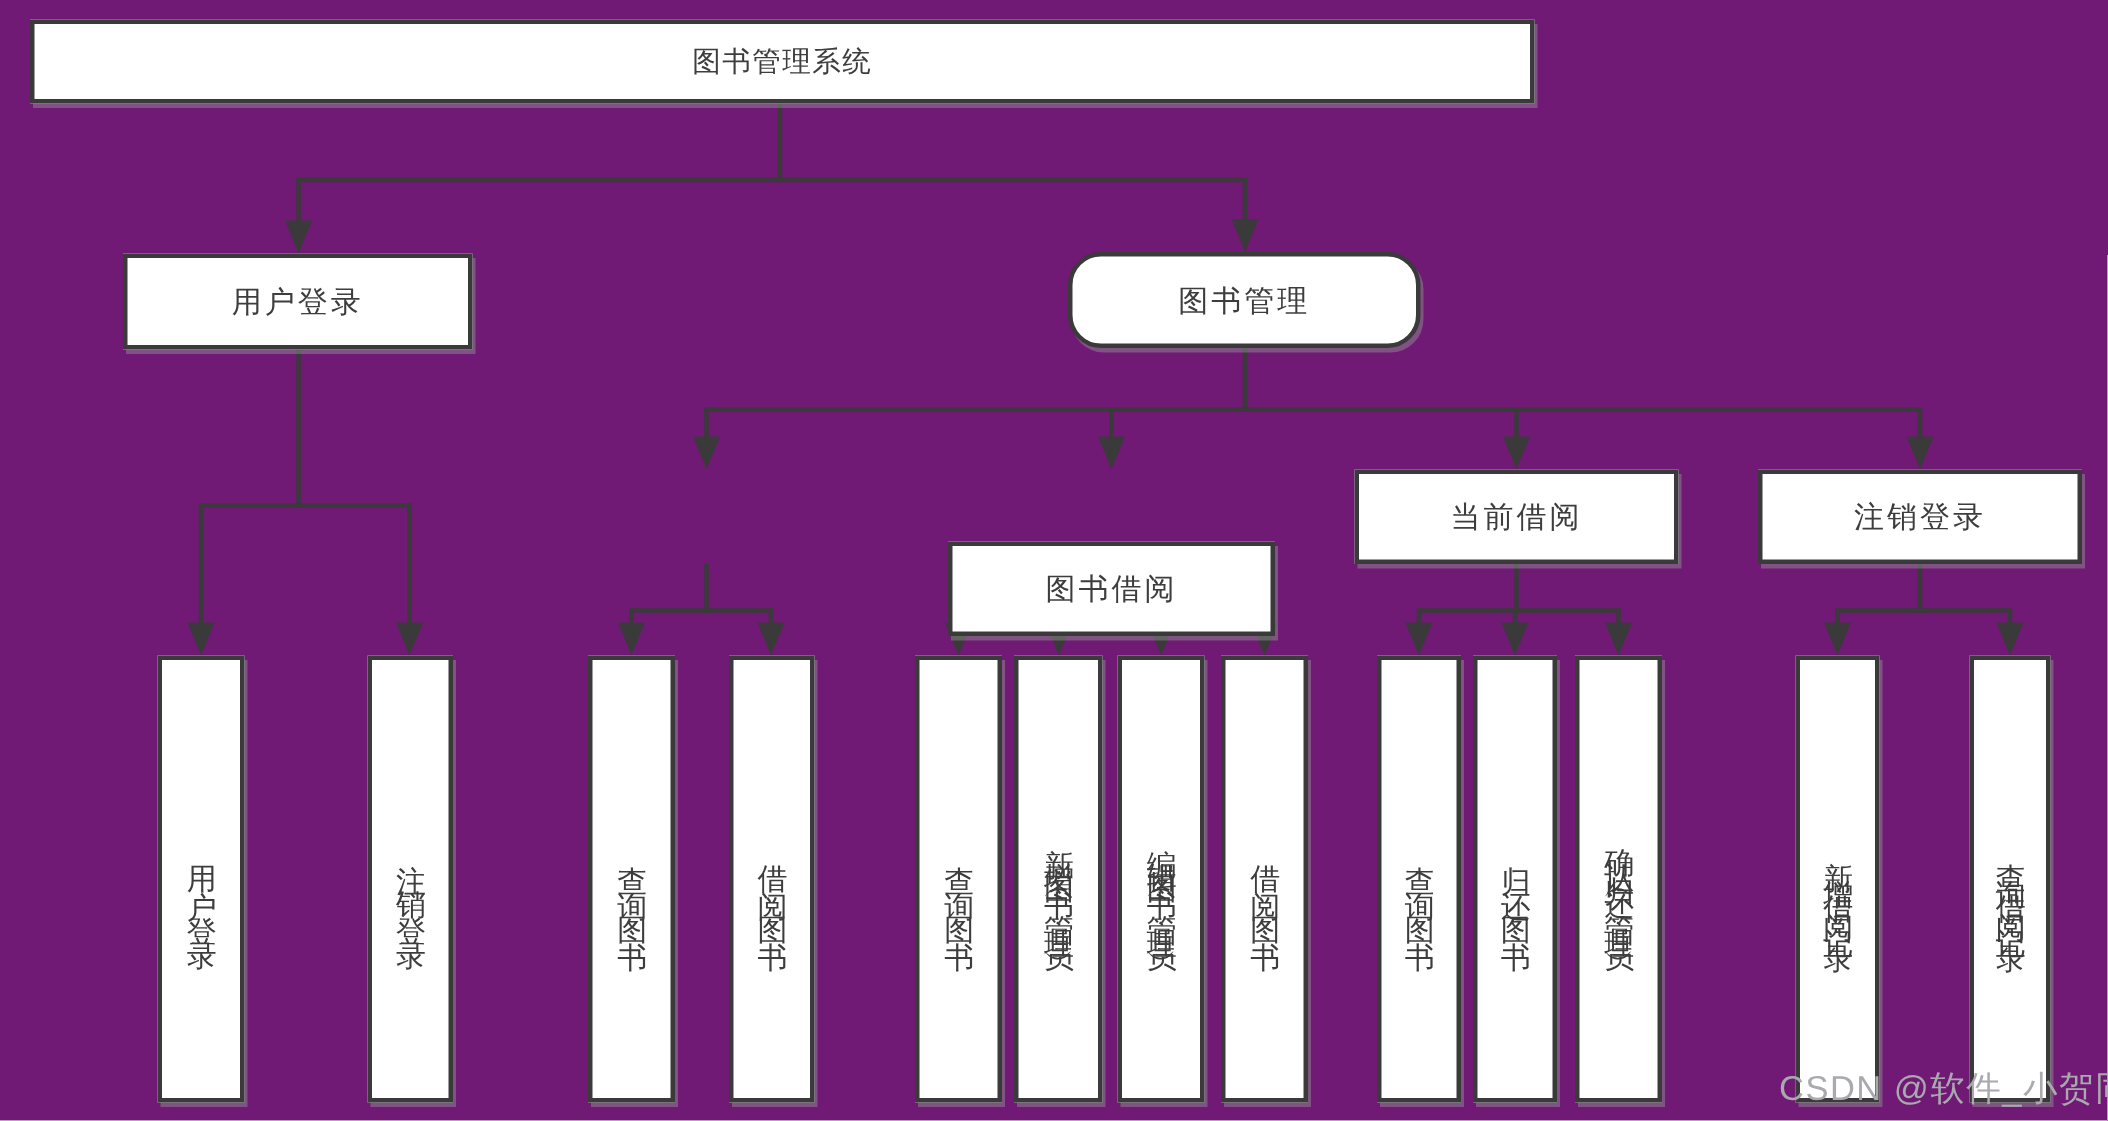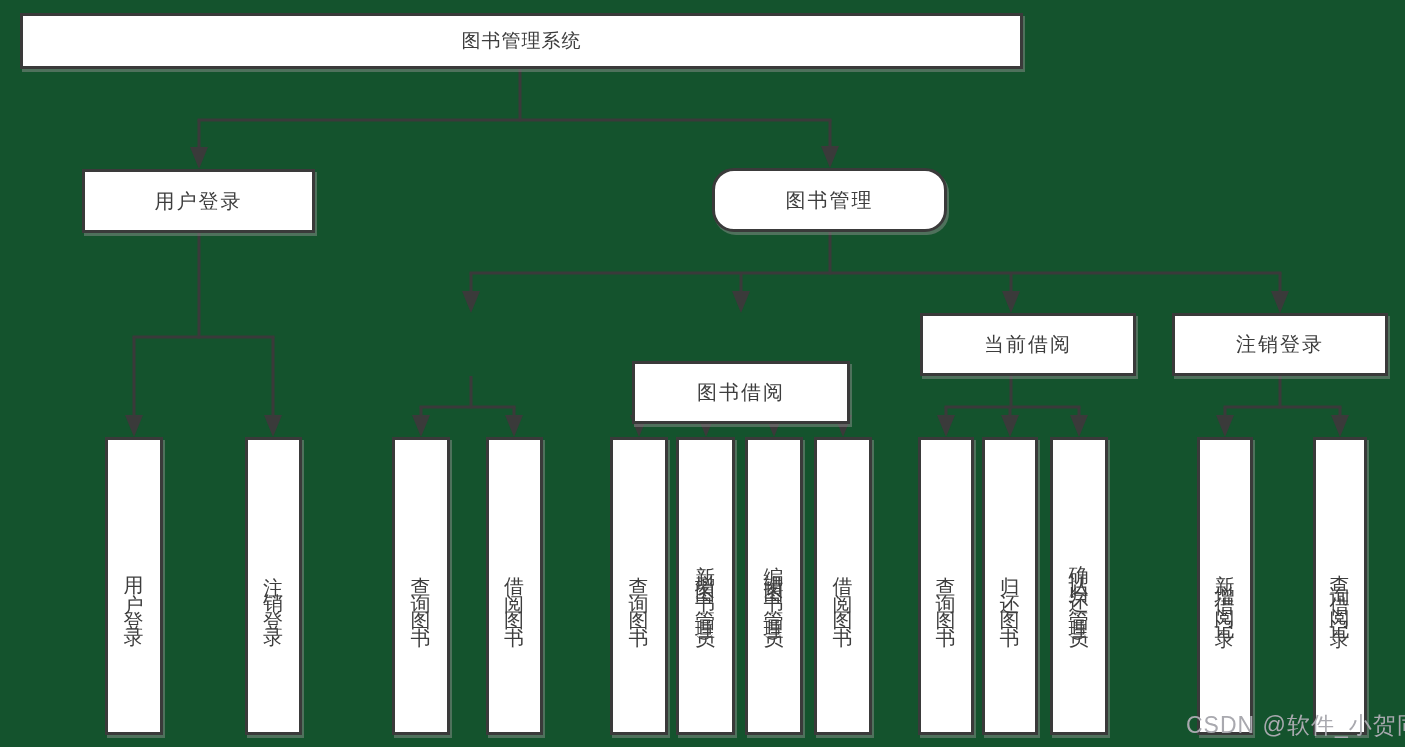--- a/index.html
+++ b/index.html
@@ -1,17 +1,17 @@
 <!DOCTYPE html>
 <html><head>
 <meta charset="utf-8">
 <style>
   html,body{margin:0;padding:0;background:#ffffff;}
   .stage{
-    position:relative;width:1405px;height:747px;background:#14532d;overflow:hidden;
+    position:relative;width:1405px;height:747px;background:#701a75;overflow:hidden;
     font-family:"Liberation Sans",sans-serif;color:#3d3d3d;
   }
   .connectors{position:absolute;left:0;top:0;pointer-events:none;}
   .node{
     position:absolute;box-sizing:border-box;background:#ffffff;
     border:3px solid #3a3a3a;box-shadow:2px 3px 0 rgba(150,150,150,0.45);
     display:flex;align-items:center;justify-content:center;
   }
   .hlabel{font-size:20px;letter-spacing:2px;white-space:nowrap;}
   .root-label{font-size:19px;letter-spacing:1px;}
@@ -106,21 +106,21 @@
   <div class="node" style="left:82px;top:169px;width:233px;height:64px;">
     <span class="hlabel">用户登录</span>
   </div>
   <div class="node" style="left:712px;top:168px;width:235px;height:64px;border-radius:22px;">
     <span class="hlabel">图书管理</span>
   </div>
 
   <div class="node" style="left:632px;top:313px;width:218px;height:63px;margin-top:48px;">
     <span class="hlabel">图书借阅</span>
   </div>
-  <div class="node" style="left:903px;top:313px;width:216px;height:63px;margin-left:17px;">
+  <div class="node" style="left:903px;top:313px;width:216px;height:63px;">
     <span class="hlabel">当前借阅</span>
   </div>
   <div class="node" style="left:1172px;top:313px;width:216px;height:63px;">
     <span class="hlabel">注销登录</span>
   </div>
 
   <div class="node" style="left:105px;top:437px;width:58px;height:298px;">
     <span class="vtext sp4">用户登录</span>
   </div>
   <div class="node" style="left:245px;top:437px;width:57px;height:298px;">

